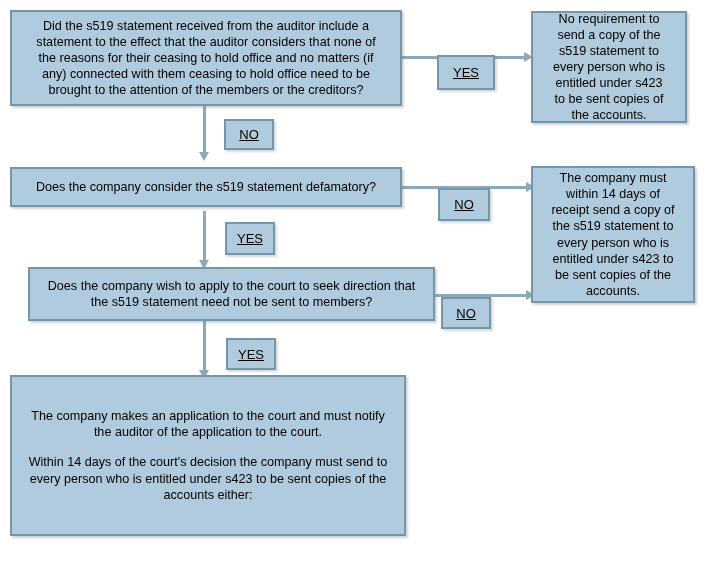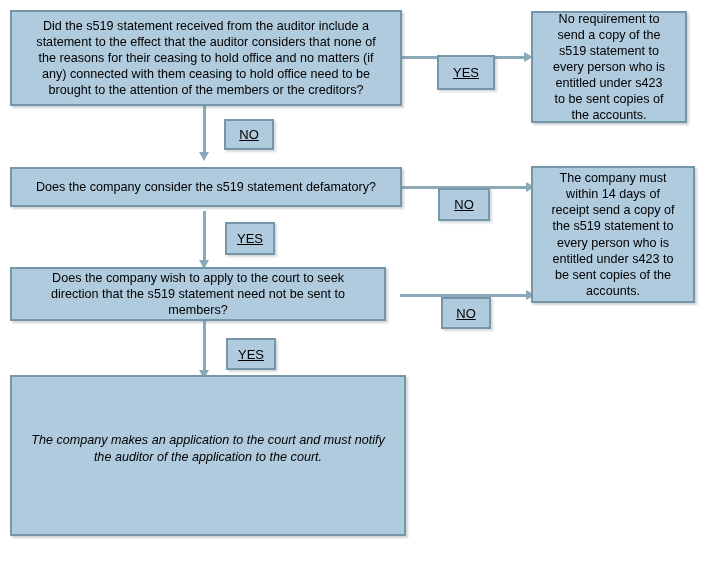--- a/index.html
+++ b/index.html
@@ -109,28 +109,29 @@
   </div>
 
   <div class="node left" style="left:10px; top:159px; width:392px; height:40px;margin-top:8px;">
     <span class="txt">Does the company consider the s519 statement defamatory?</span>
   </div>
 
   <div class="node" style="left:531px; top:166px; width:164px; height:137px;text-align:center;">
     <span class="txt">The company must within 14 days of receipt send a copy of the s519 statement to every person who is entitled under s423 to be sent copies of the accounts.</span>
   </div>
 
-  <div class="node left" style="left:10px; top:267px; width:376px; height:54px;">
+  <div class="node left" style="left:28px; top:267px; width:407px; height:54px;">
     <span class="txt">Does the company wish to apply to the court to seek direction that the s519 statement need not be sent to members?</span>
   </div>
 
-  <div class="node" style="left:10px; top:375px; width:396px; height:161px; align-items:center;font-style:italic;">
+  <div class="node" style="left:10px; top:375px; width:396px; height:161px; align-items:center;">
     <div class="txt" style="white-space:normal;">
       <div>The company makes an application to the court and must notify the auditor of the application to the court.</div>
       <div style="height:14px;"></div>
+      <div>Within 14 days of the court's decision the company must send to every person who is entitled under s423 to be sent copies of the accounts either:</div>
     </div>
   </div>
 
   <div class="label-box" style="left:437px; top:55px; width:58px; height:35px;">
     <span>YES</span>
   </div>
 
   <div class="label-box" style="left:224px; top:119px; width:50px; height:31px;">
     <span>NO</span>
   </div>

